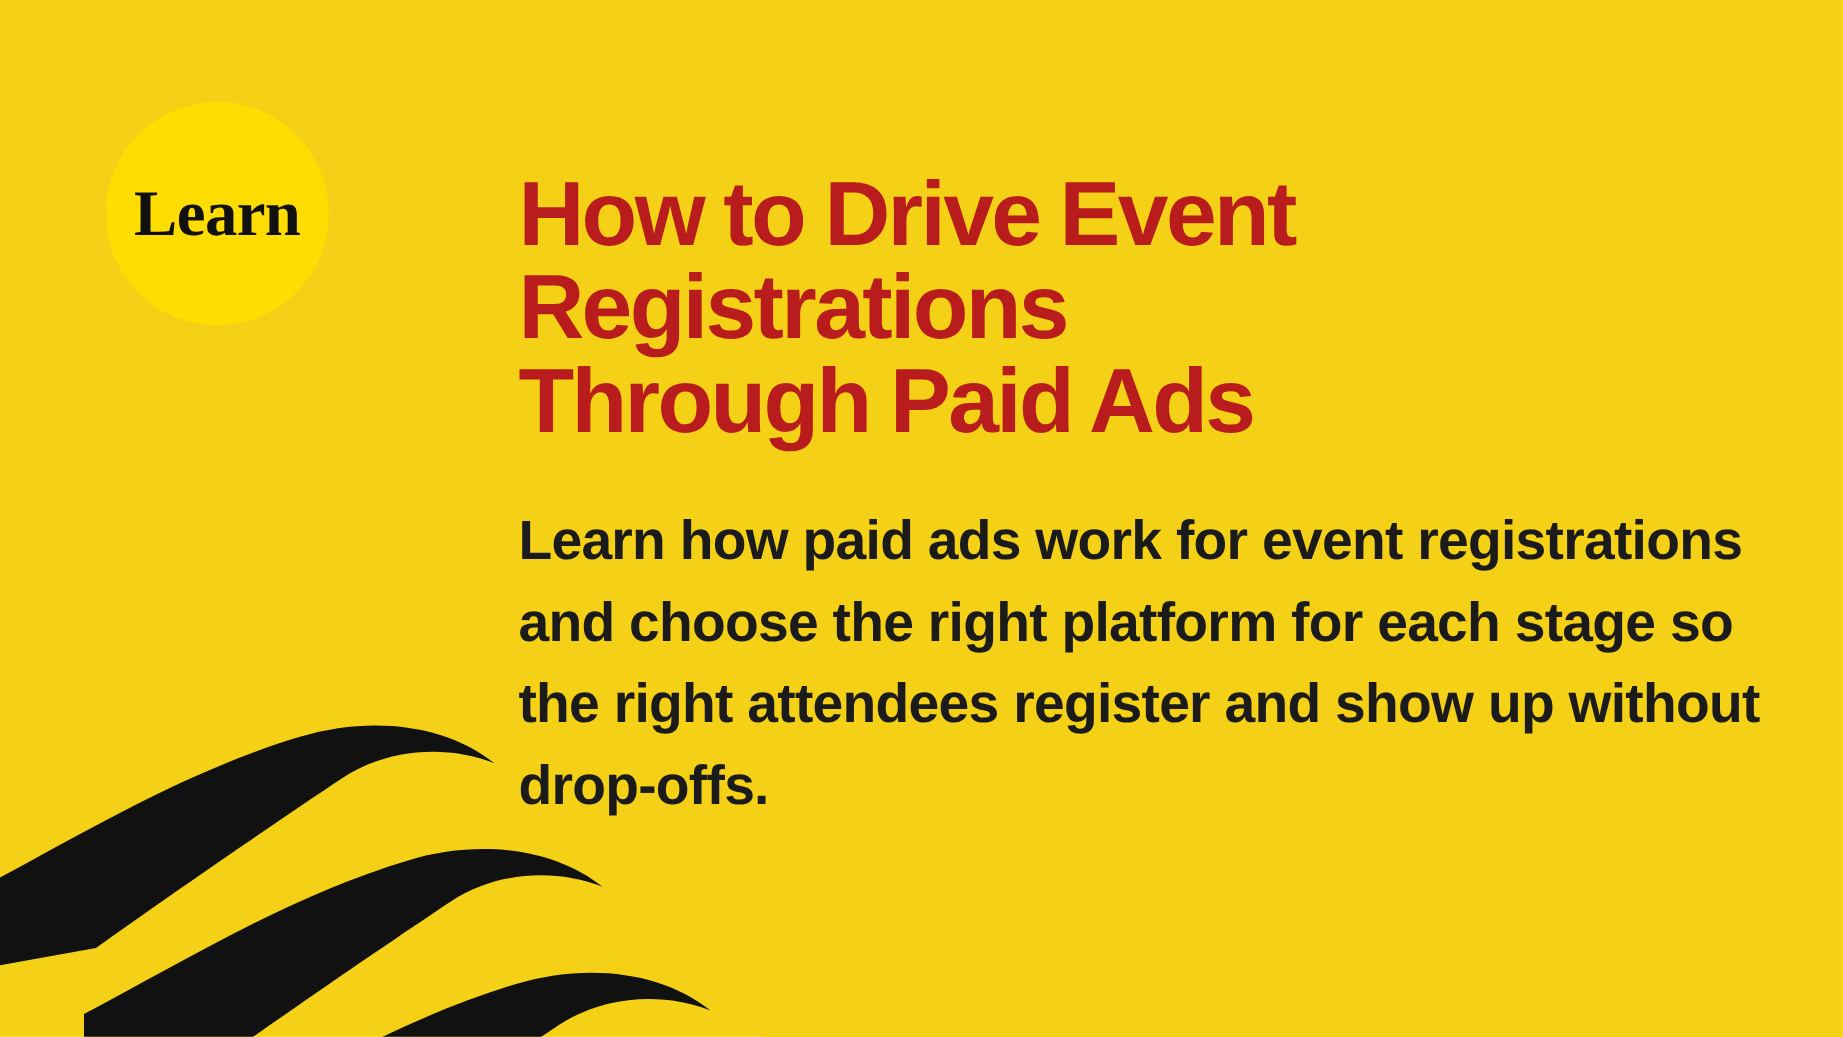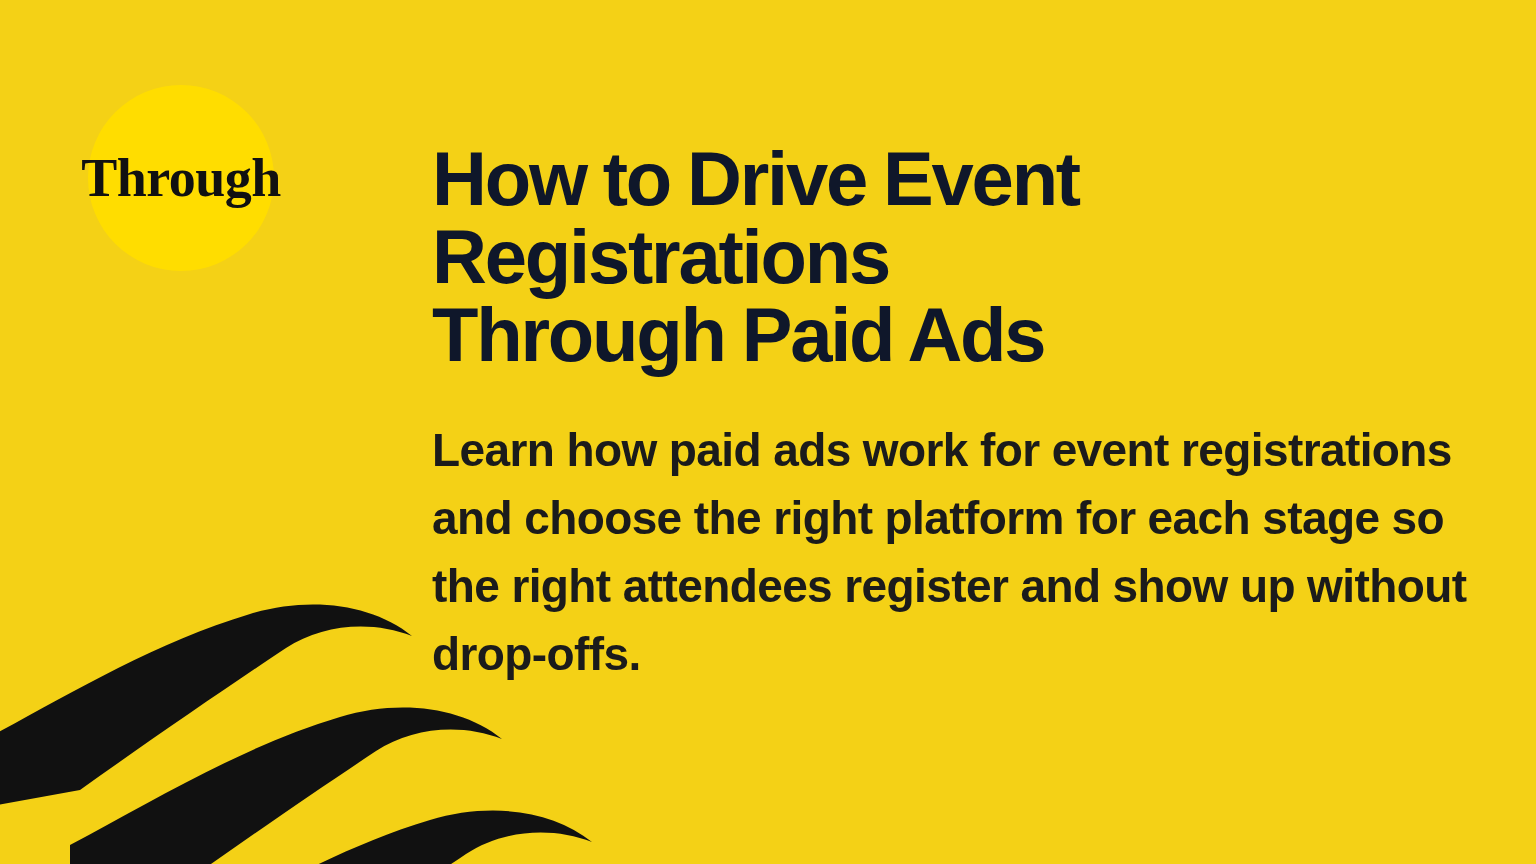--- a/index.html
+++ b/index.html
@@ -62,21 +62,21 @@
     width: 1048px;
   }
 
   #headline {
     margin: 0;
     font-family: "Liberation Sans", sans-serif;
     font-weight: bold;
     font-size: 76px;
     line-height: 78px;
     letter-spacing: -2.2px;
-    color: #0f172a;
+    color: #b91c1c;
     word-spacing: -2px;
     white-space: pre-line;
   }
 
   #subhead {
     margin: 0;
     padding-top: 42px;
     font-family: "Liberation Sans", sans-serif;
     font-weight: bold;
     font-size: 46px;
@@ -106,21 +106,21 @@
              L -20 911 Z" transform="translate(90, 0)"></path>
     <path fill="#111111" d="M -20 948
              C 60 906, 150 850, 250 820
              C 310 802, 372 810, 412 842
              C 372 826, 322 830, 286 854
              C 232 890, 150 946, 80 996
              L -20 1014 Z" transform="translate(180, 0)"></path>
   </svg>
 
   <div id="logo-badge">
-    <span id="logo-wordmark">Through</span>
+    <span id="logo-wordmark">Learn</span>
   </div>
 
   <div id="text-block">
     <h1 id="headline">How to Drive Event Registrations
 Through Paid Ads</h1>
     <p id="subhead">Learn how paid ads work for event registrations and choose the right platform for each stage so the right attendees register and show up without drop-offs.</p>
   </div>
 
 </div>
 

